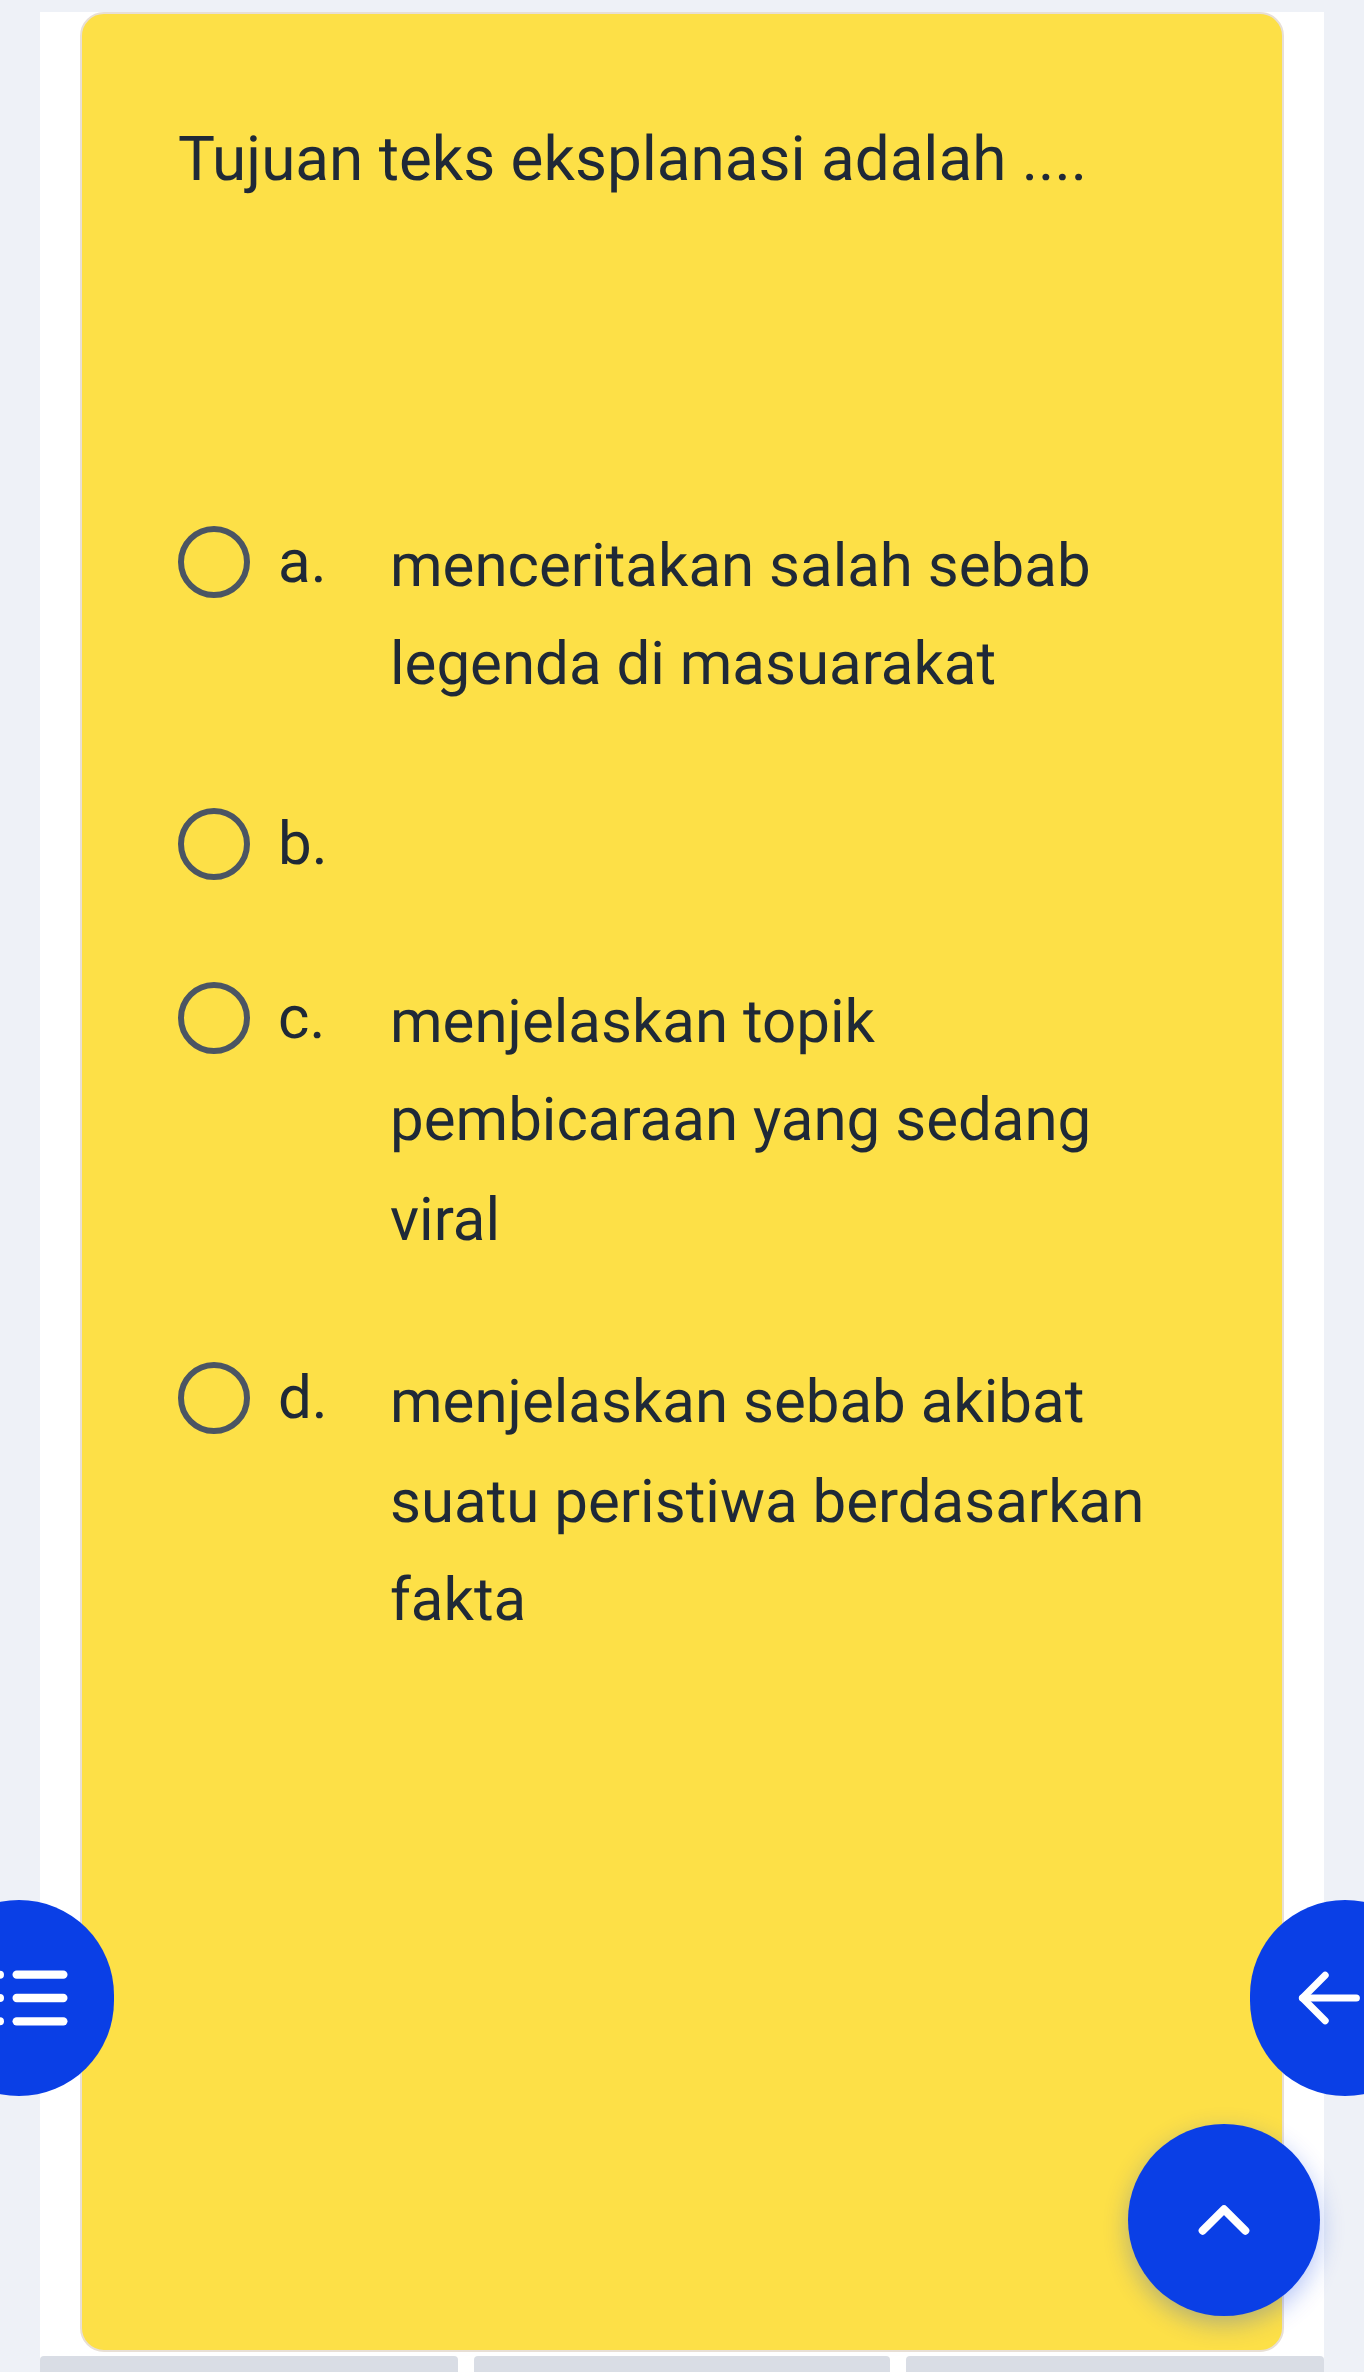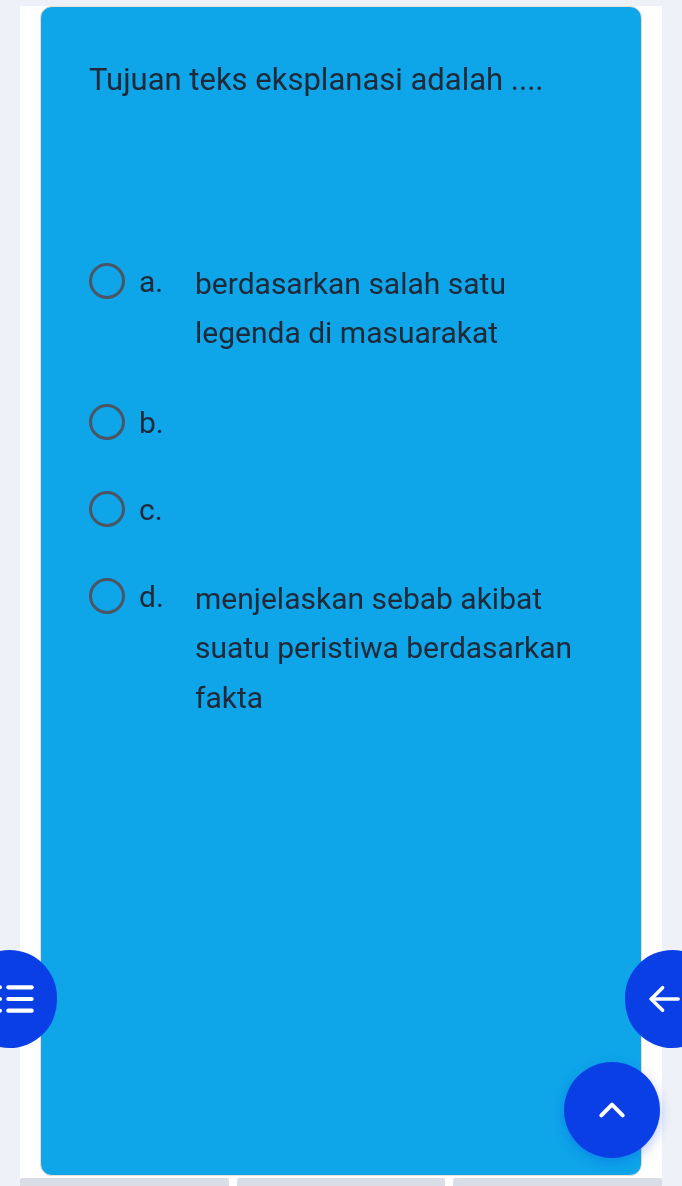--- a/index.html
+++ b/index.html
@@ -16,21 +16,21 @@
       overflow: hidden;
     }
     .outer-container {
       background: #ffffff;
       margin: 0 20px;
       height: 100%;
       padding: 0 20px;
       position: relative;
     }
     .question-card {
-      background: #0ea5e9;
+      background: #fde047;
       border: 1px solid #e8dfd5;
       border-radius: 12px;
       padding: 50px 48px 48px 48px;
       margin-top: 6px;
       min-height: 1170px;
     }
     .question-text {
       font-size: 31px;
       line-height: 1.5;
       color: #1f2937;
@@ -141,29 +141,30 @@
 </head>
 <body>
 
 <div class="outer-container">
   <div class="question-card">
     <div class="question-text">Tujuan teks eksplanasi adalah ....</div>
     <div class="options">
       <div class="option-row">
         <div class="radio-circle"></div>
         <div class="option-letter">a.</div>
-        <div class="option-text">berdasarkan salah satu legenda di masuarakat</div>
+        <div class="option-text">menceritakan salah sebab legenda di masuarakat</div>
       </div>
       <div class="option-row">
         <div class="radio-circle"></div>
         <div class="option-letter">b.</div>
       </div>
       <div class="option-row">
         <div class="radio-circle"></div>
         <div class="option-letter">c.</div>
+        <div class="option-text">menjelaskan topik pembicaraan yang sedang viral</div>
       </div>
       <div class="option-row">
         <div class="radio-circle"></div>
         <div class="option-letter">d.</div>
         <div class="option-text">menjelaskan sebab akibat suatu peristiwa berdasarkan fakta</div>
       </div>
     </div>
   </div>
 </div>
 

